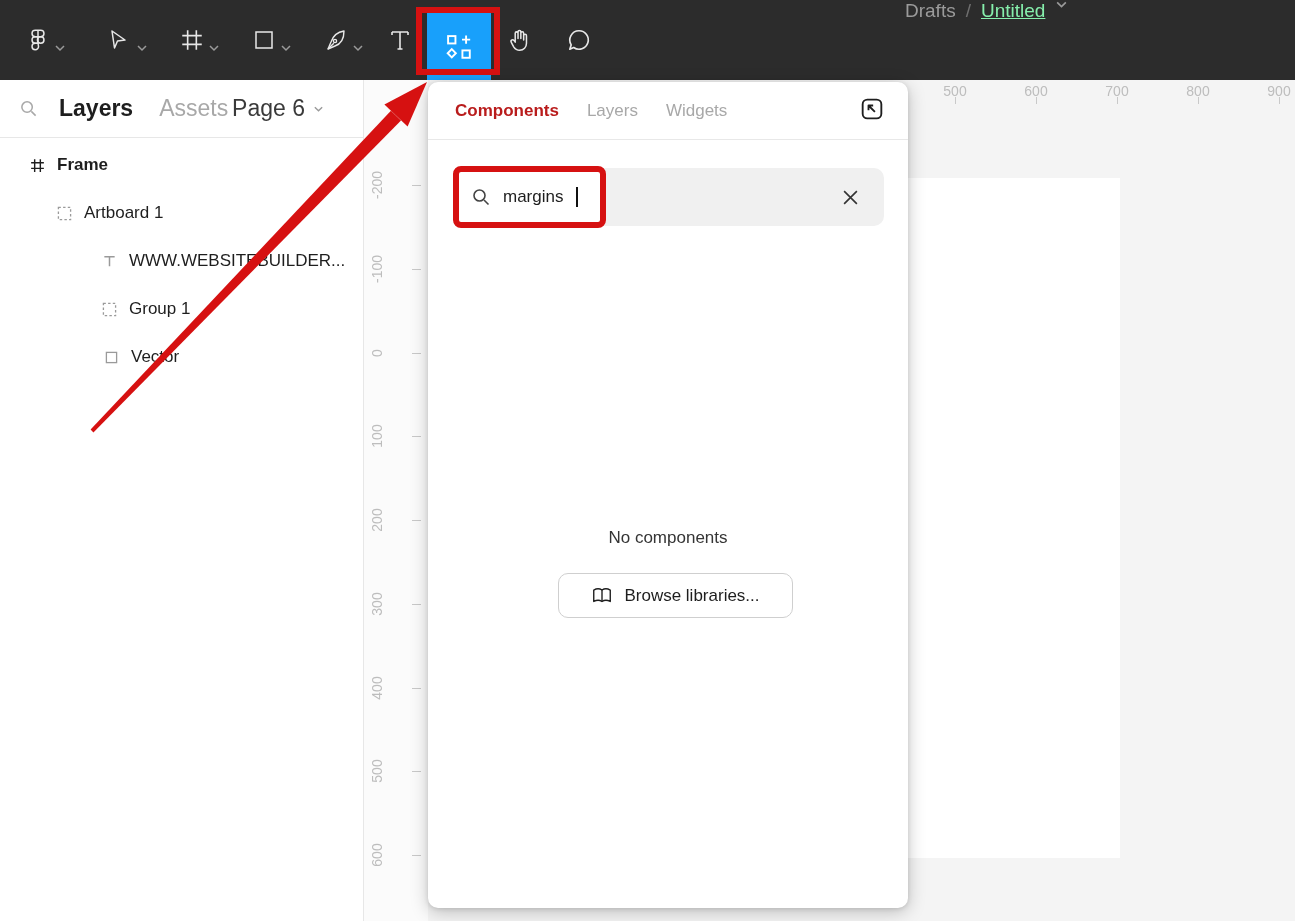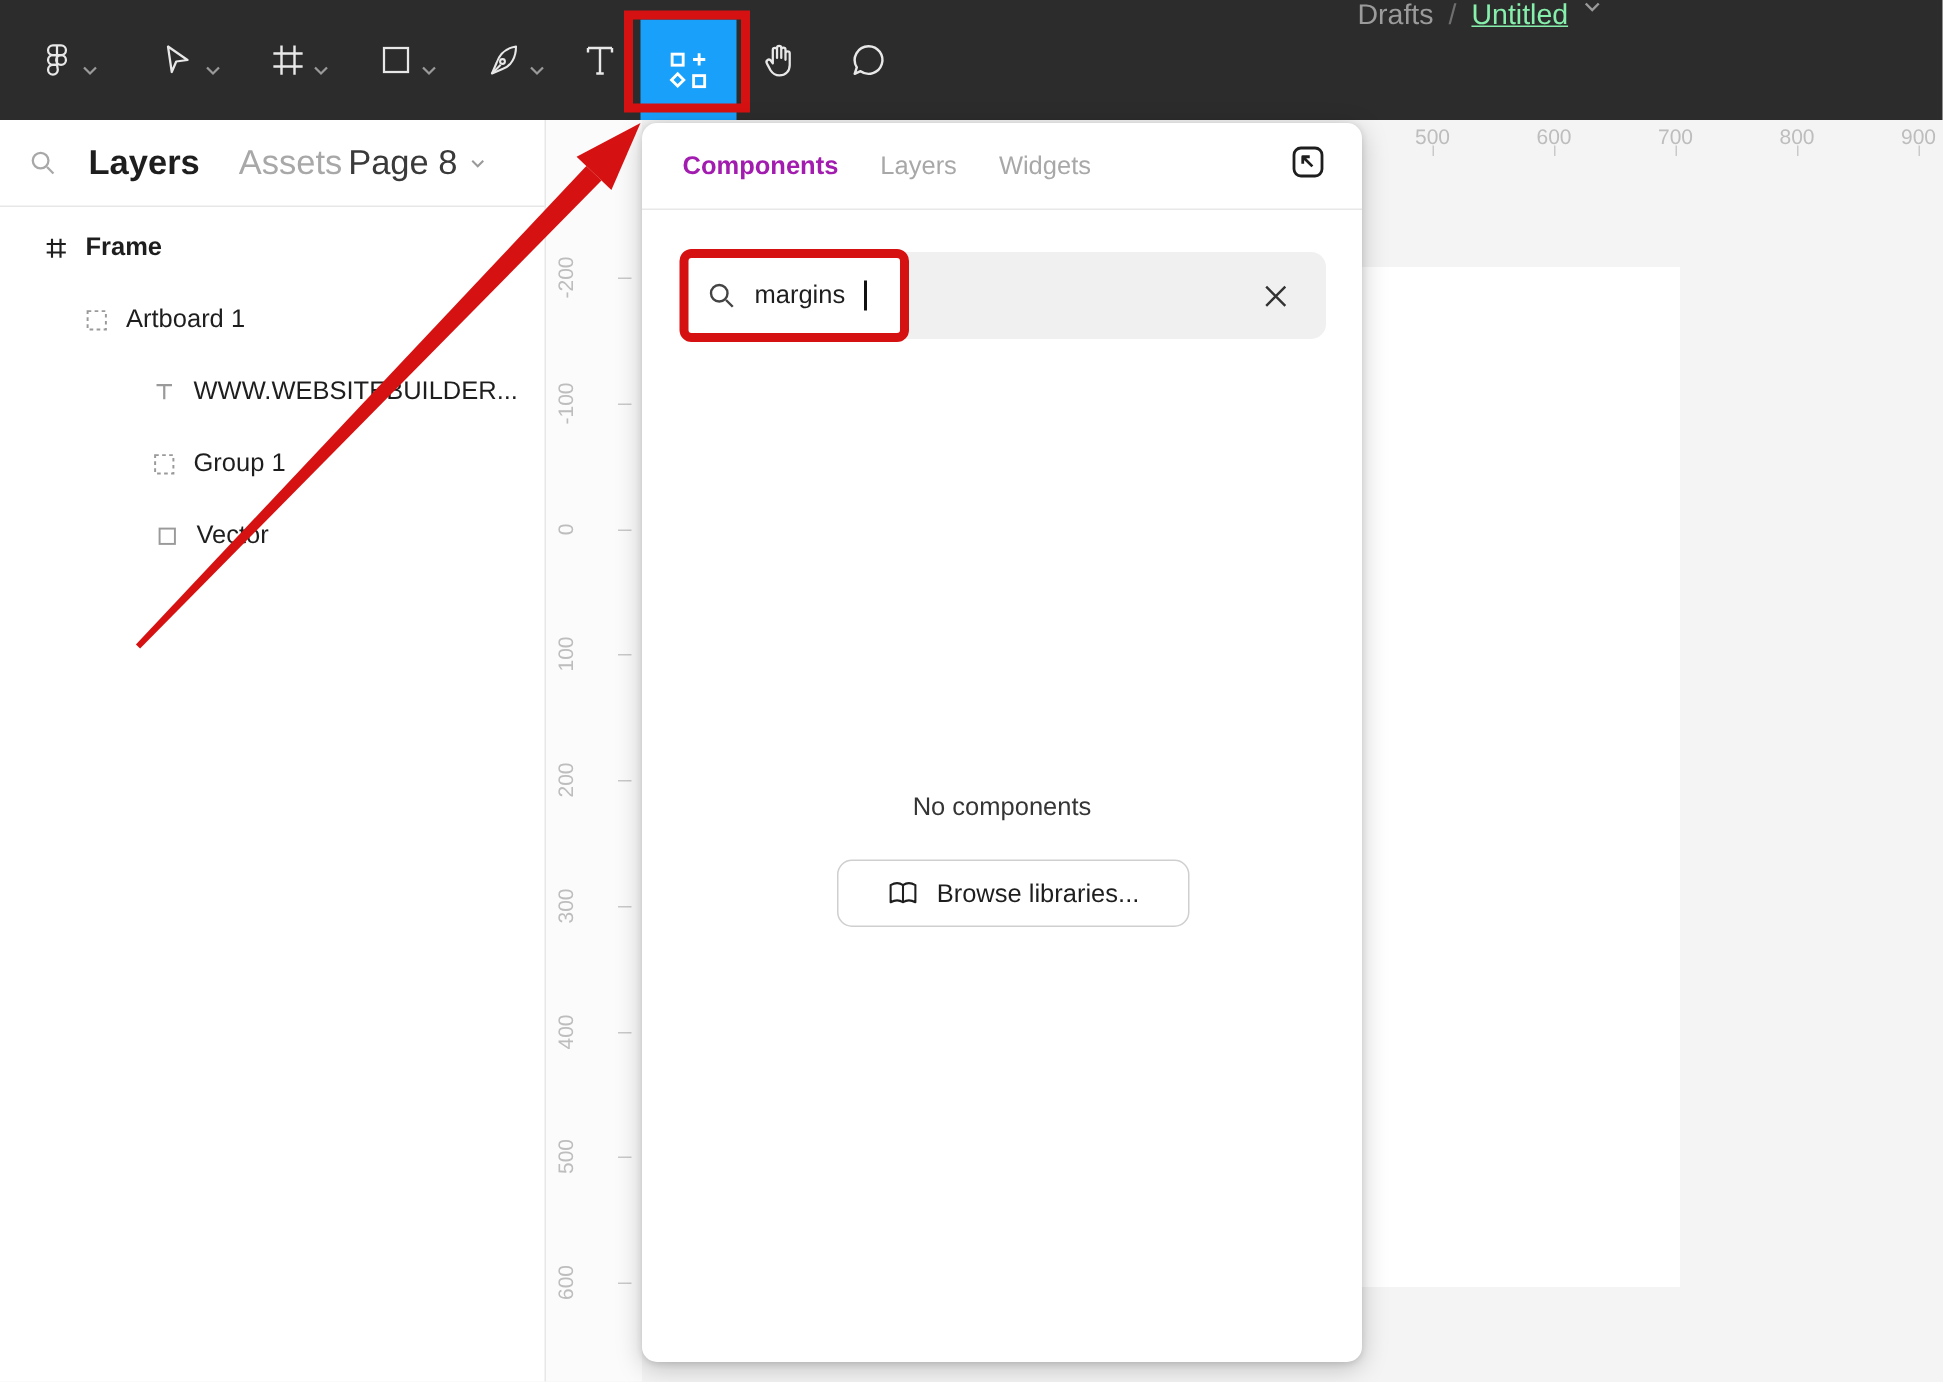--- a/index.html
+++ b/index.html
@@ -45,21 +45,21 @@
               background:#ffffff; }
 
   
   #panel { position:absolute; left:428px; top:82px; width:480px; height:826px;
            background:#ffffff; border-radius:10px; z-index:40;
            box-shadow:0 4px 18px rgba(0,0,0,.22), 0 1px 5px rgba(0,0,0,.12); }
   #panel-header { position:absolute; left:0; top:0; width:100%; height:58px;
                   display:flex; align-items:center; padding:0 22px 0 27px;
                   border-bottom:1px solid #e8e8e8; }
   #panel-header .ptab { font-size:17px; margin-right:28px; }
-  .ptab.active { color:#a21caf; font-weight:bold; }
+  .ptab.active { color:#b91c1c; font-weight:bold; }
   .ptab.idle { color:#a8a8a8; }
   #panel-window-icon { margin-left:auto; }
 
   #search-bar { position:absolute; left:32px; top:86px; width:424px; height:58px;
                 background:#f0f0f0; border-radius:10px; }
   #search-clear { position:absolute; right:20px; top:15px; width:28px; height:28px;
                   display:flex; align-items:center; justify-content:center; }
   #search-redbox { position:absolute; left:25px; top:84px; width:153px; height:62px;
                    background:#ffffff; border:6px solid #d61111; border-radius:8px;
                    display:flex; align-items:center; padding-left:12px; gap:12px; z-index:2; }
@@ -218,21 +218,21 @@
   </div>
 
 <div id="sidebar">
   <div id="sidebar-header">
     <svg style="margin-left:19px;" width="19" height="19" viewBox="0 0 20 20" fill="none" stroke="#a8a8a8" stroke-width="1.6">
       <circle cx="8.5" cy="8.5" r="5.5"></circle>
         <path d="M13 13l4.5 4.5"></path>
     </svg>
     <span class="tab" style="margin-left:21px;font-weight:bold;color:#1e1e1e;">Layers</span>
     <span class="tab" style="margin-left:26px;color:#a8a8a8;">Assets</span>
-    <span class="tab" style="margin-left:auto;margin-right:8px;color:#3a3a3a;">Page 8</span>
+    <span class="tab" style="margin-left:auto;margin-right:8px;color:#3a3a3a;">Page 6</span>
     <svg style="margin-right:39px;" width="11" height="8" viewBox="0 0 12 8" fill="none" stroke="#9a9a9a" stroke-width="1.5">
         <path d="M2 2l4 4 4-4"></path>
       </svg>
   </div>
 
   <div class="layer-row" style="top:61px;padding-left:28px;font-weight:bold;">
     <span class="licon">
       <svg width="17" height="17" viewBox="0 0 24 24" fill="none" stroke="#1e1e1e" stroke-width="2">
           <path d="M8 3v18M16 3v18M3 8h18M3 16h18"></path>
         </svg>

